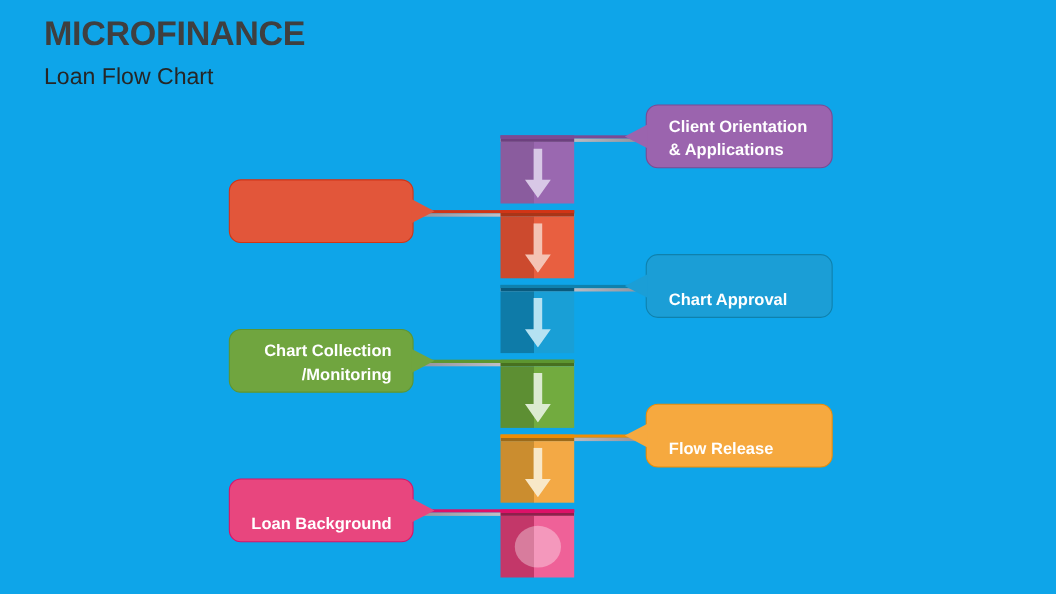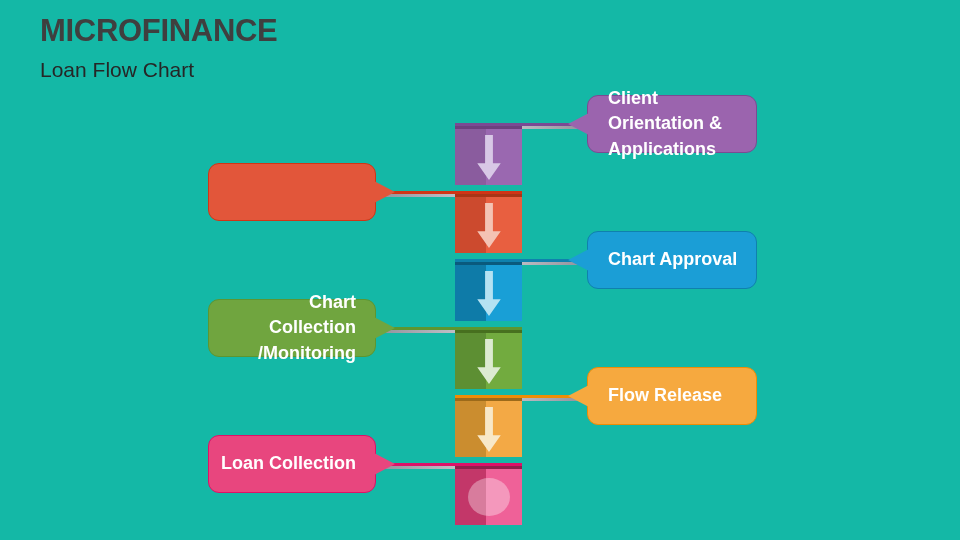--- a/index.html
+++ b/index.html
@@ -1,17 +1,17 @@
 <!DOCTYPE html>
 <html><head>
 <meta charset="utf-8">
 <style>
   html,body{margin:0;padding:0;background:#fff;}
   .slide{
-    position:relative;width:960px;height:540px;background:#14b8a6;
+    position:relative;width:960px;height:540px;background:#0ea5e9;
     overflow:hidden;font-family:"Liberation Sans",sans-serif;
   }
   .title{
     position:absolute;left:40px;top:13px;font-size:31px;font-weight:700;
     letter-spacing:-0.3px;
   }
   .subtitle{
     position:absolute;left:40px;top:58px;font-size:21px;font-weight:400;
   }
 
@@ -32,22 +32,22 @@
     background:linear-gradient(90deg,var(--dark) 0 46%,var(--light) 46% 100%);
   }
   .arrow{width:26px;height:45px;display:block;}
   .arrow path{fill:var(--arrow);}
   .circle{width:42px;height:38px;border-radius:50%;background:var(--arrow);}
 
   
   .bubble{
     position:absolute;height:58px;box-sizing:border-box;z-index:4;
     background:var(--bubble);border:1px solid var(--border);border-radius:11px;
-    color:#fff;font-size:18px;font-weight:700;line-height:1.4;
-    display:flex;align-items:center;
+    color:#fff;font-size:15px;font-weight:700;line-height:1.4;
+    display:flex;align-items:flex-end;
   }
   .bubble.right{left:587px;width:170px;justify-content:flex-start;text-align:left;padding:5px 8px 5px 20px;}
   .bubble.left{left:208px;width:168px;justify-content:flex-end;text-align:right;padding:5px 19px 5px 10px;}
   .tail{position:absolute;top:50%;transform:translateY(-50%);width:0;height:0;
     border-top:11px solid transparent;border-bottom:11px solid transparent;}
   .bubble.right .tail{left:-20px;border-right:21px solid var(--bubble);}
   .bubble.left  .tail{right:-20px;border-left:21px solid var(--bubble);}
 
   
   .line.s0,.sq.s0{top:123px}.bubble.s0{top:95px}
@@ -154,16 +154,16 @@
       <div class="s"></div>
     </div>
   <div class="sq s5" style="--line: #DD1168; --strip: #8F1F4B; --dark: #C33769; --light: #EF6198; --arrow: rgba(255,255,255,0.35);">
     <div class="strip"></div>
     <div class="body">
       <div class="circle"></div>
     </div>
   </div>
   <div class="bubble left s5" style="--bubble: #E8467E; --border: #DD1168;">
     <div class="tail"></div>
-    <span>Loan Collection</span>
+    <span>Loan Background</span>
   </div>
 
 </div>
 
 </body></html>

